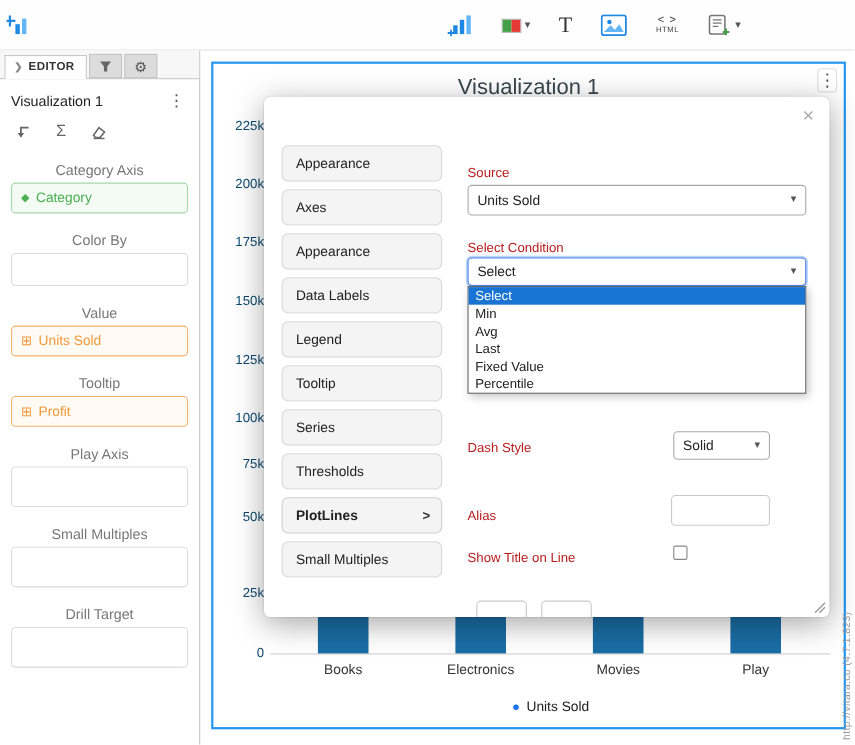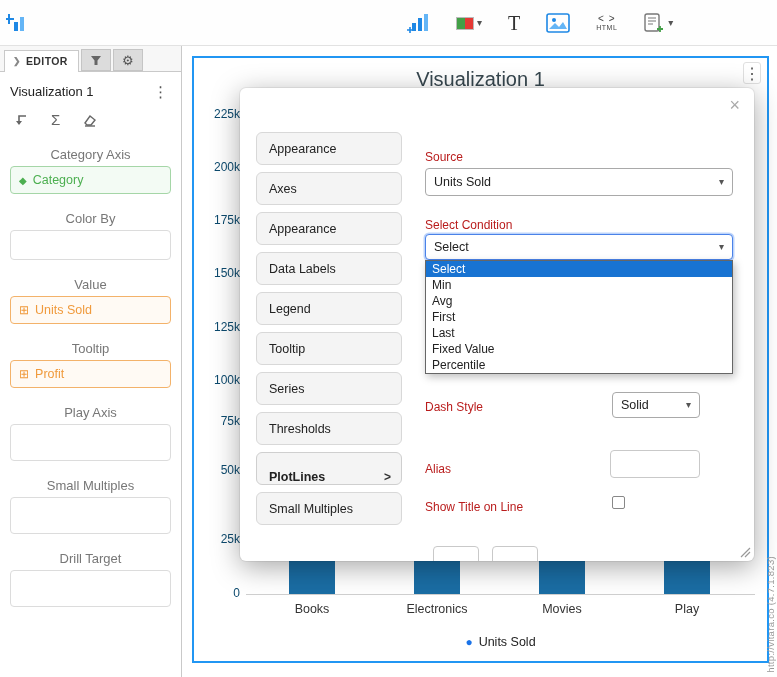--- a/index.html
+++ b/index.html
@@ -138,21 +138,21 @@
     position:absolute; right:14px; top:8px; font-size:18px; color:#aaa;
     cursor:pointer; line-height:1;
   }
   .mtabs { position:absolute; left:16px; top:44px; width:148px; }
   .mtab {
     width:146px; height:33px; margin-bottom:7px;
     background:#f4f4f4; border:1px solid #d8d8d8; border-radius:6px;
     display:flex; align-items:center; justify-content:space-between;
     padding:0 10px 0 12px; font-size:12.5px; color:#222; cursor:pointer;
   }
-  .mtab.active { font-weight:bold; border-color:#cfcfcf;align-items:flex-end; }
+  .mtab.active { font-weight:bold; border-color:#cfcfcf; }
   .mtab .achev { font-weight:bold; color:#333; font-size:12px; }
   .mform { position:absolute; left:185px; top:44px; width:310px; }
   .flabel { font-size:12px; color:#b91c1c; }
   .sel {
     border:1px solid #a9a9a9; border-radius:4px; background:#fff;
     height:28px; display:flex; align-items:center; justify-content:space-between;
     padding:0 8px; font-size:12.5px; color:#222; cursor:pointer;
   }
   .sel.focused {
     border:1px solid #4a82e8; box-shadow:0 0 0 1.5px rgba(66,133,244,.35);
@@ -402,21 +402,20 @@
     <div class="flabel lbl-cond">Select Condition</div>
     <div class="sel sel-cond focused">
       <span>Select</span>
       <span class="caret">▾</span>
     </div>
 
     <div class="opt-list">
       <div class="opt selected">Select</div>
       <div class="opt">Min</div>
       <div class="opt">Avg</div>
-      <div class="opt">First</div>
       <div class="opt">Last</div>
       <div class="opt">Fixed Value</div>
       <div class="opt">Percentile</div>
     </div>
 
     <div class="flabel lbl-dash">Dash Style</div>
     <div class="sel sel-dash">
       <span>Solid</span>
       <span class="caret">▾</span>
     </div>

